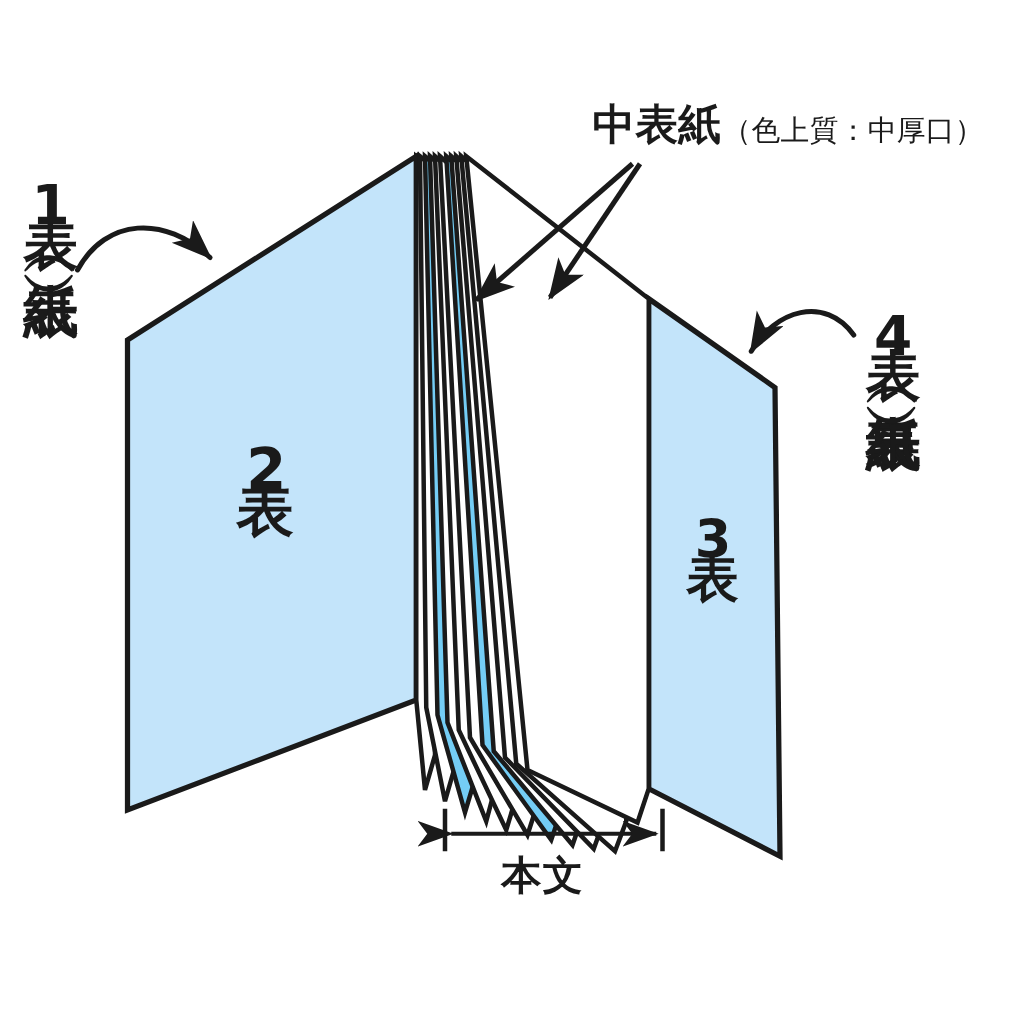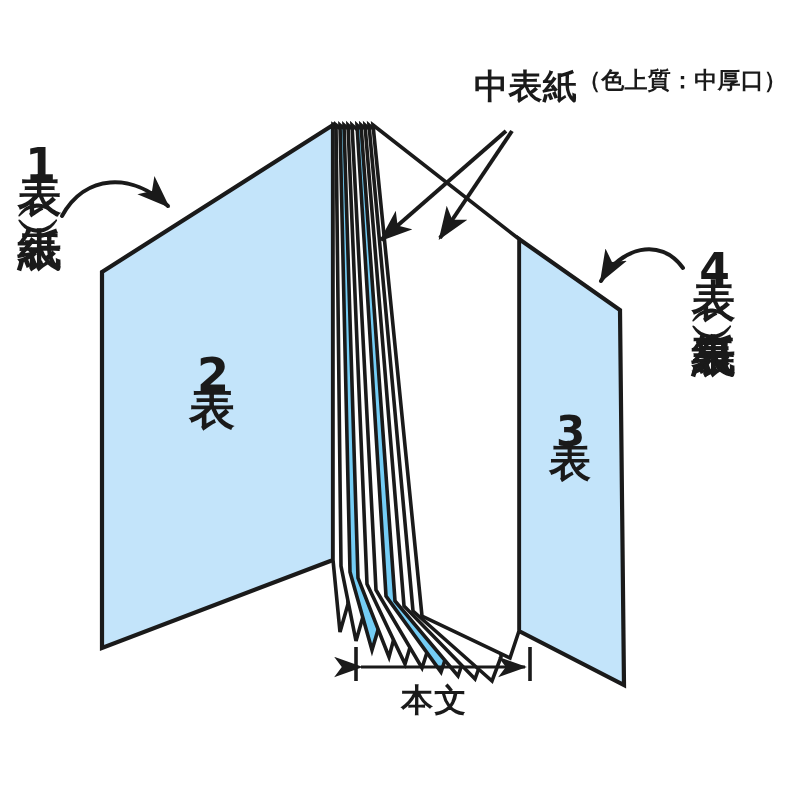--- a/index.html
+++ b/index.html
@@ -62,33 +62,33 @@
     top: 347px;
     font-size: 46px;
   }
   #label-hyo3 {
     left: 549px;
     top: 406px;
     font-size: 42px;
   }
   #label-nakahyoshi {
     left: 474px;
-    top: 69px;
+    top: 83px;
     font-size: 34px;
     display: flex;
-    align-items: flex-start;
+    align-items: flex-end;
   }
   #label-nakahyoshi .main-term {
     font-size: 34px;
     font-weight: bold;
     letter-spacing: 0.01em;
   }
   #label-nakahyoshi .paren-term {
     font-size: 23px;
-    font-weight: bold;
+    font-weight: normal;
     letter-spacing: 0.01em;
     padding-left: 1px;
   }
   #label-honbun {
     left: 401px;
     top: 684px;
     font-size: 32px;
     letter-spacing: 0.04em;
   }
 </style>

